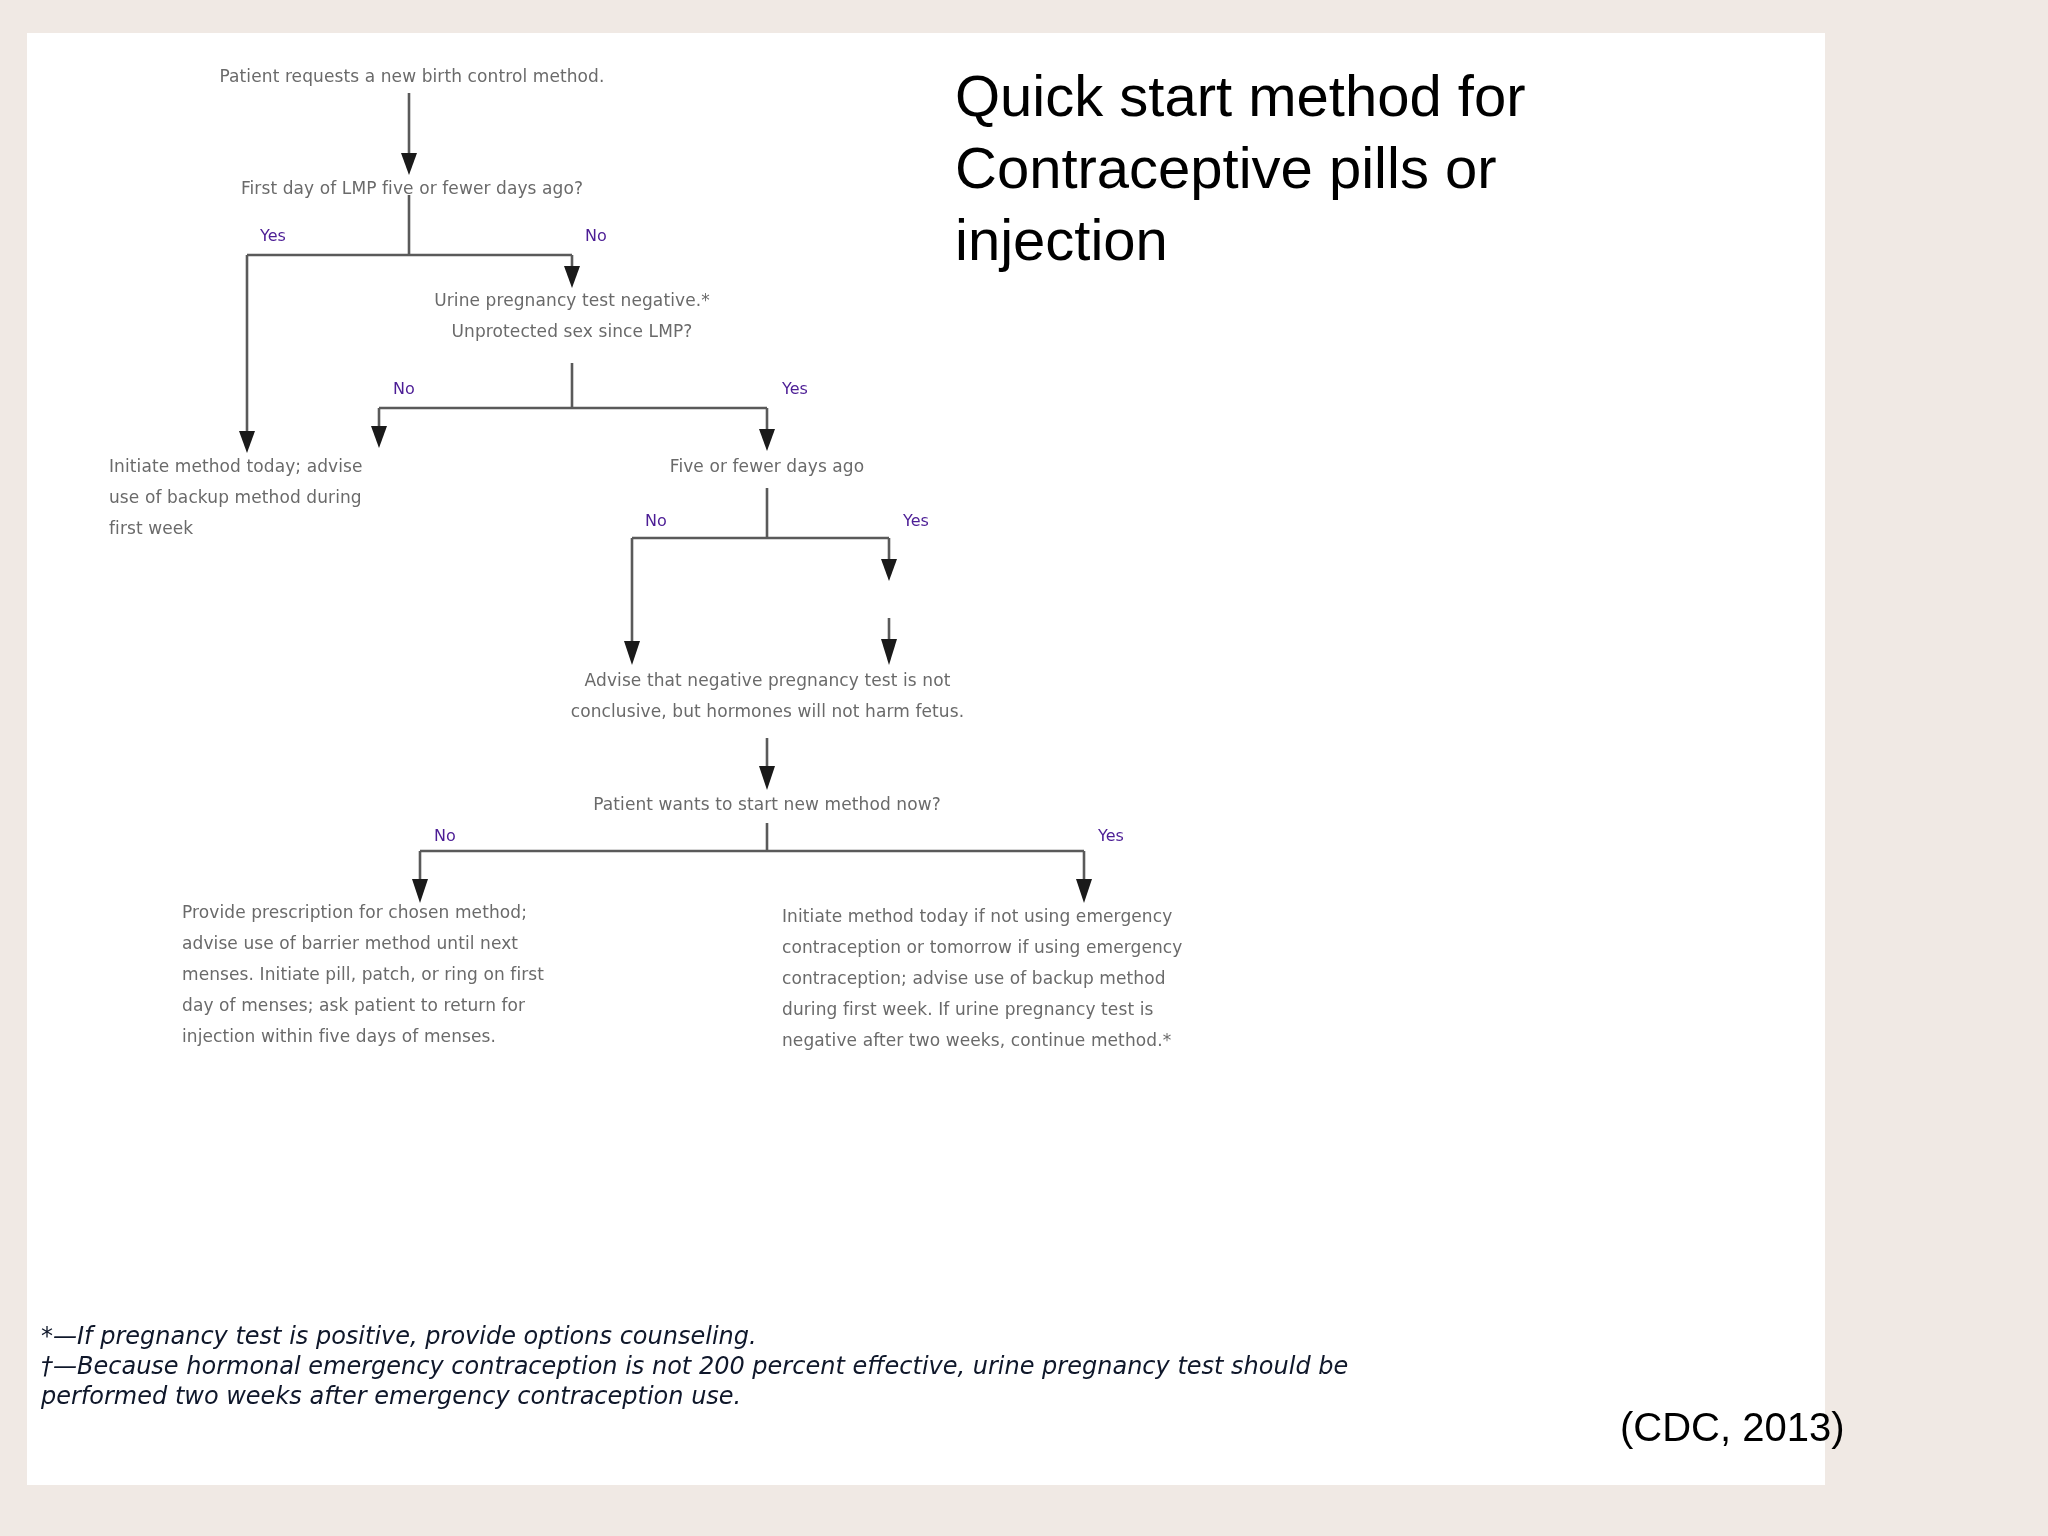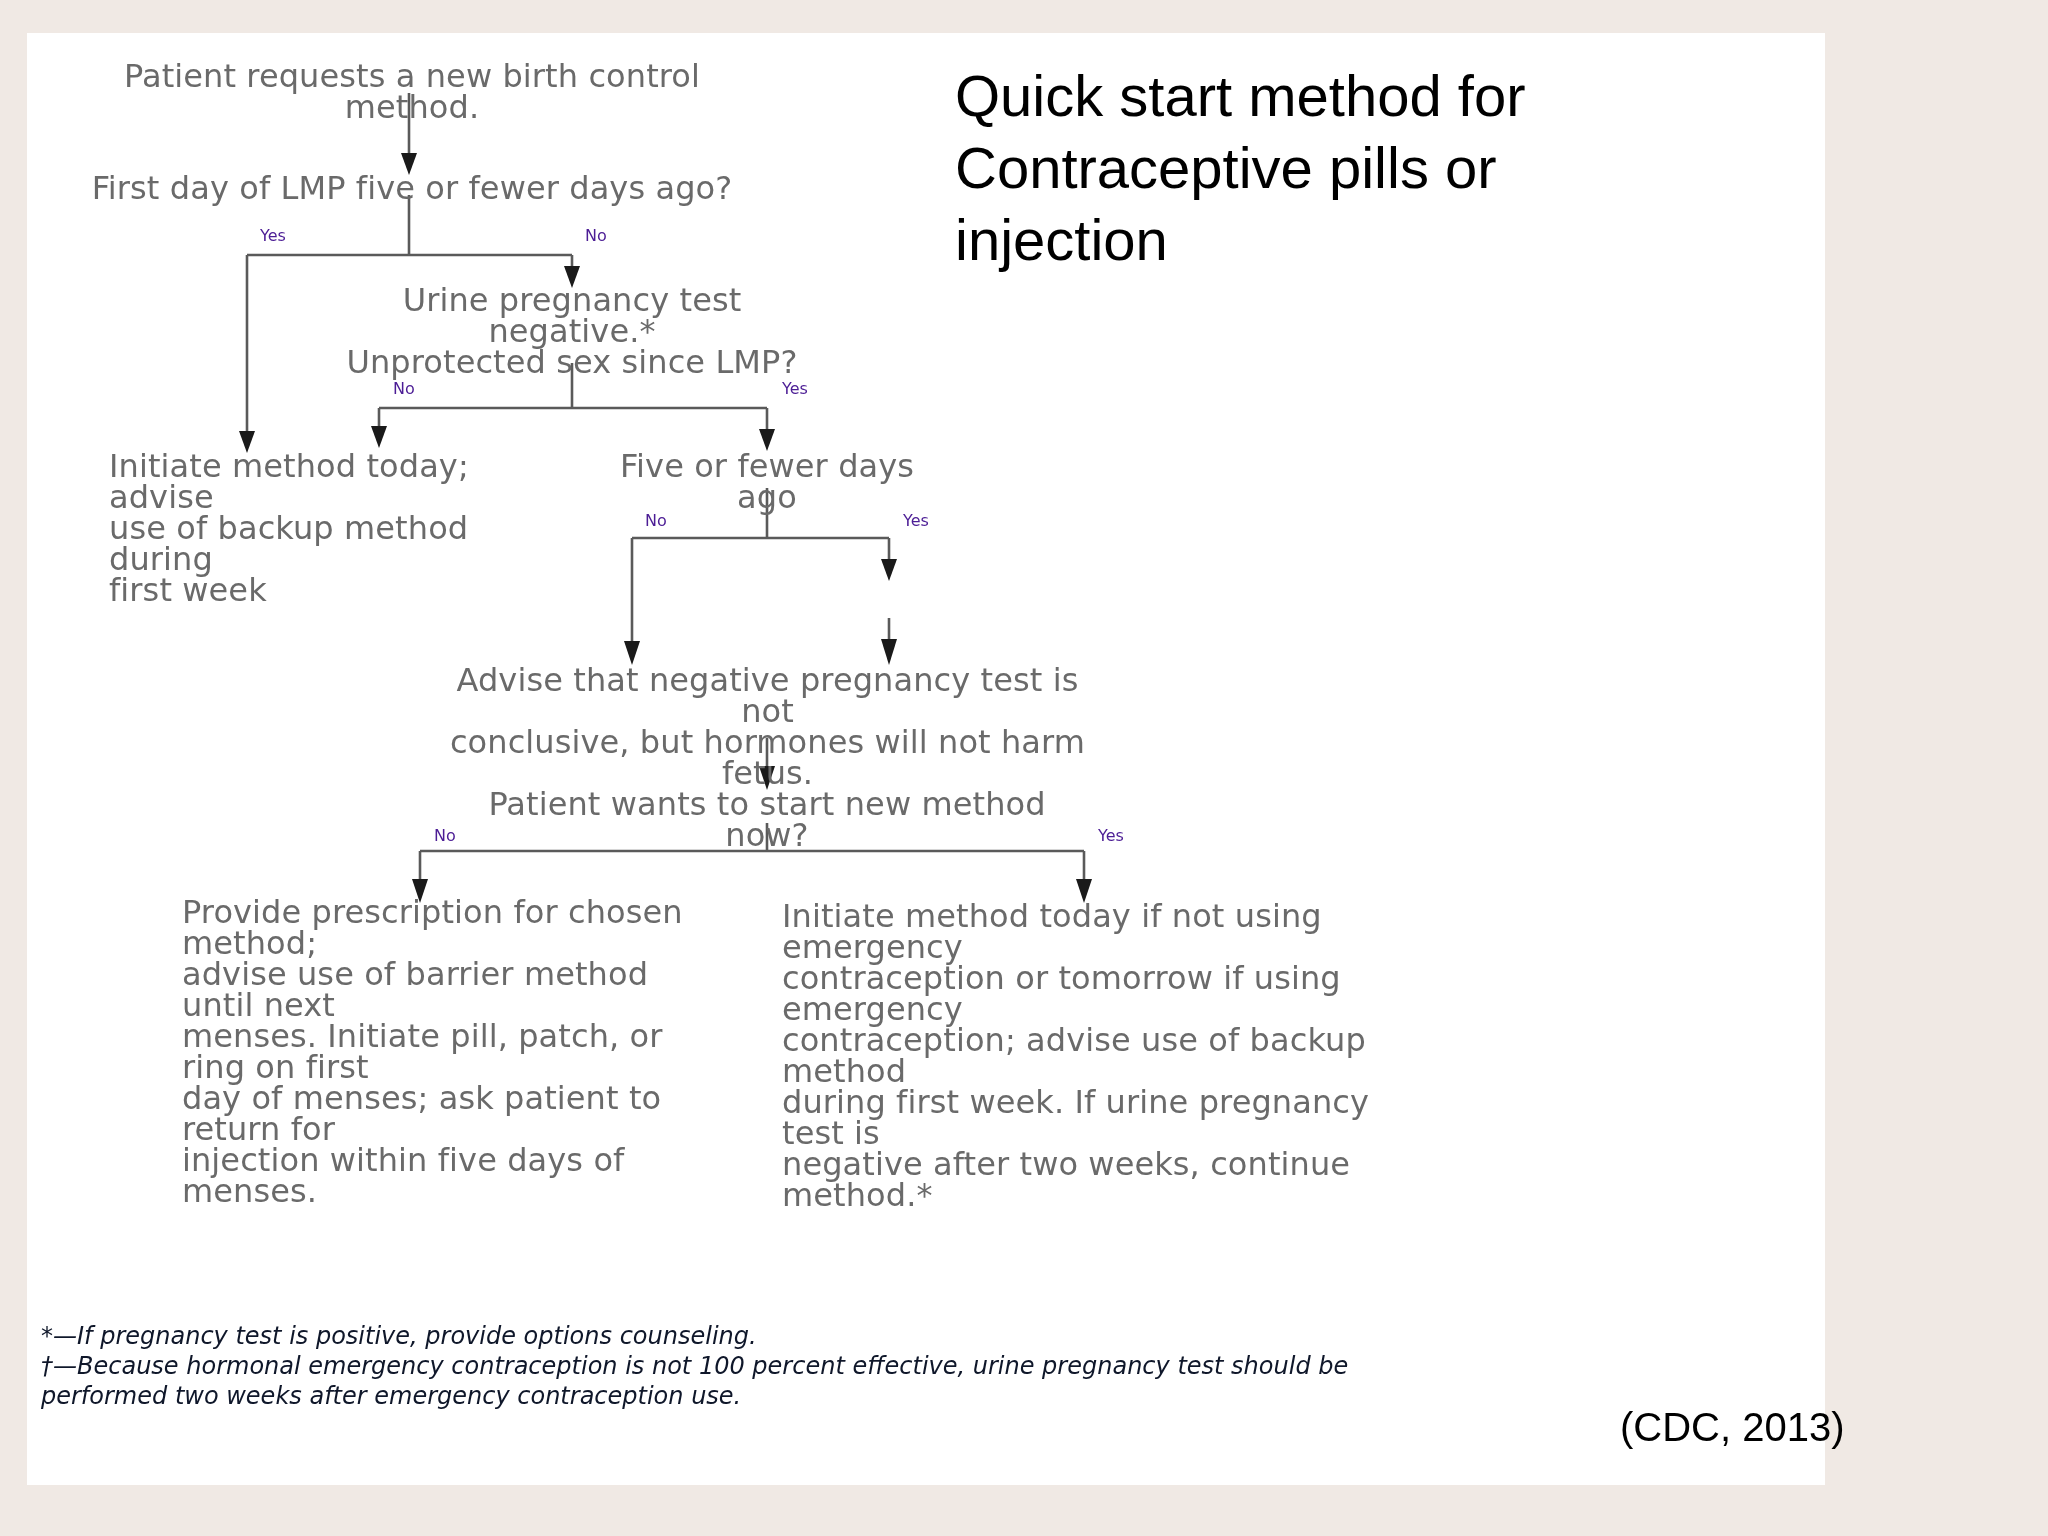--- a/index.html
+++ b/index.html
@@ -21,21 +21,21 @@
 
   
   #chart{
     position:absolute;left:0;top:0;width:1798px;height:1452px;
   }
 
   .node{
     position:absolute;
     color:#6a6a6a;
     font-family:"DejaVu Sans", sans-serif;
-    font-size:32px;
+    font-size:17px;
     line-height:31px;
     letter-spacing:.1px;
     white-space:pre-line;
   }
   .node.center{text-align:center;}
   .node.left{text-align:left;}
 
   .branch-label{
     position:absolute;
     color:#4c1d95;
@@ -180,21 +180,21 @@
       <div class="branch-label" style="left:618px;top:475px;">No</div>
 
       <div class="branch-label" style="left:876px;top:475px;">Yes</div>
 
       <div class="branch-label" style="left:407px;top:790px;">No</div>
 
       <div class="branch-label" style="left:1071px;top:790px;">Yes</div>
 
       <div class="footnote" style="left:14px;top:1288px;width:1200px;">*—If pregnancy test is positive, provide options counseling.</div>
 
-      <div class="footnote" style="left:14px;top:1318px;width:1640px;">†—Because hormonal emergency contraception is not 100 percent effective, urine pregnancy test should be
+      <div class="footnote" style="left:14px;top:1318px;width:1640px;">†—Because hormonal emergency contraception is not 200 percent effective, urine pregnancy test should be
 performed two weeks after emergency contraception use.</div>
 
     </div>
   </div>
 
   <div id="title">Quick start method for
 Contraceptive pills or
 injection</div>
 
   <div id="citation">(CDC, 2013)</div>

